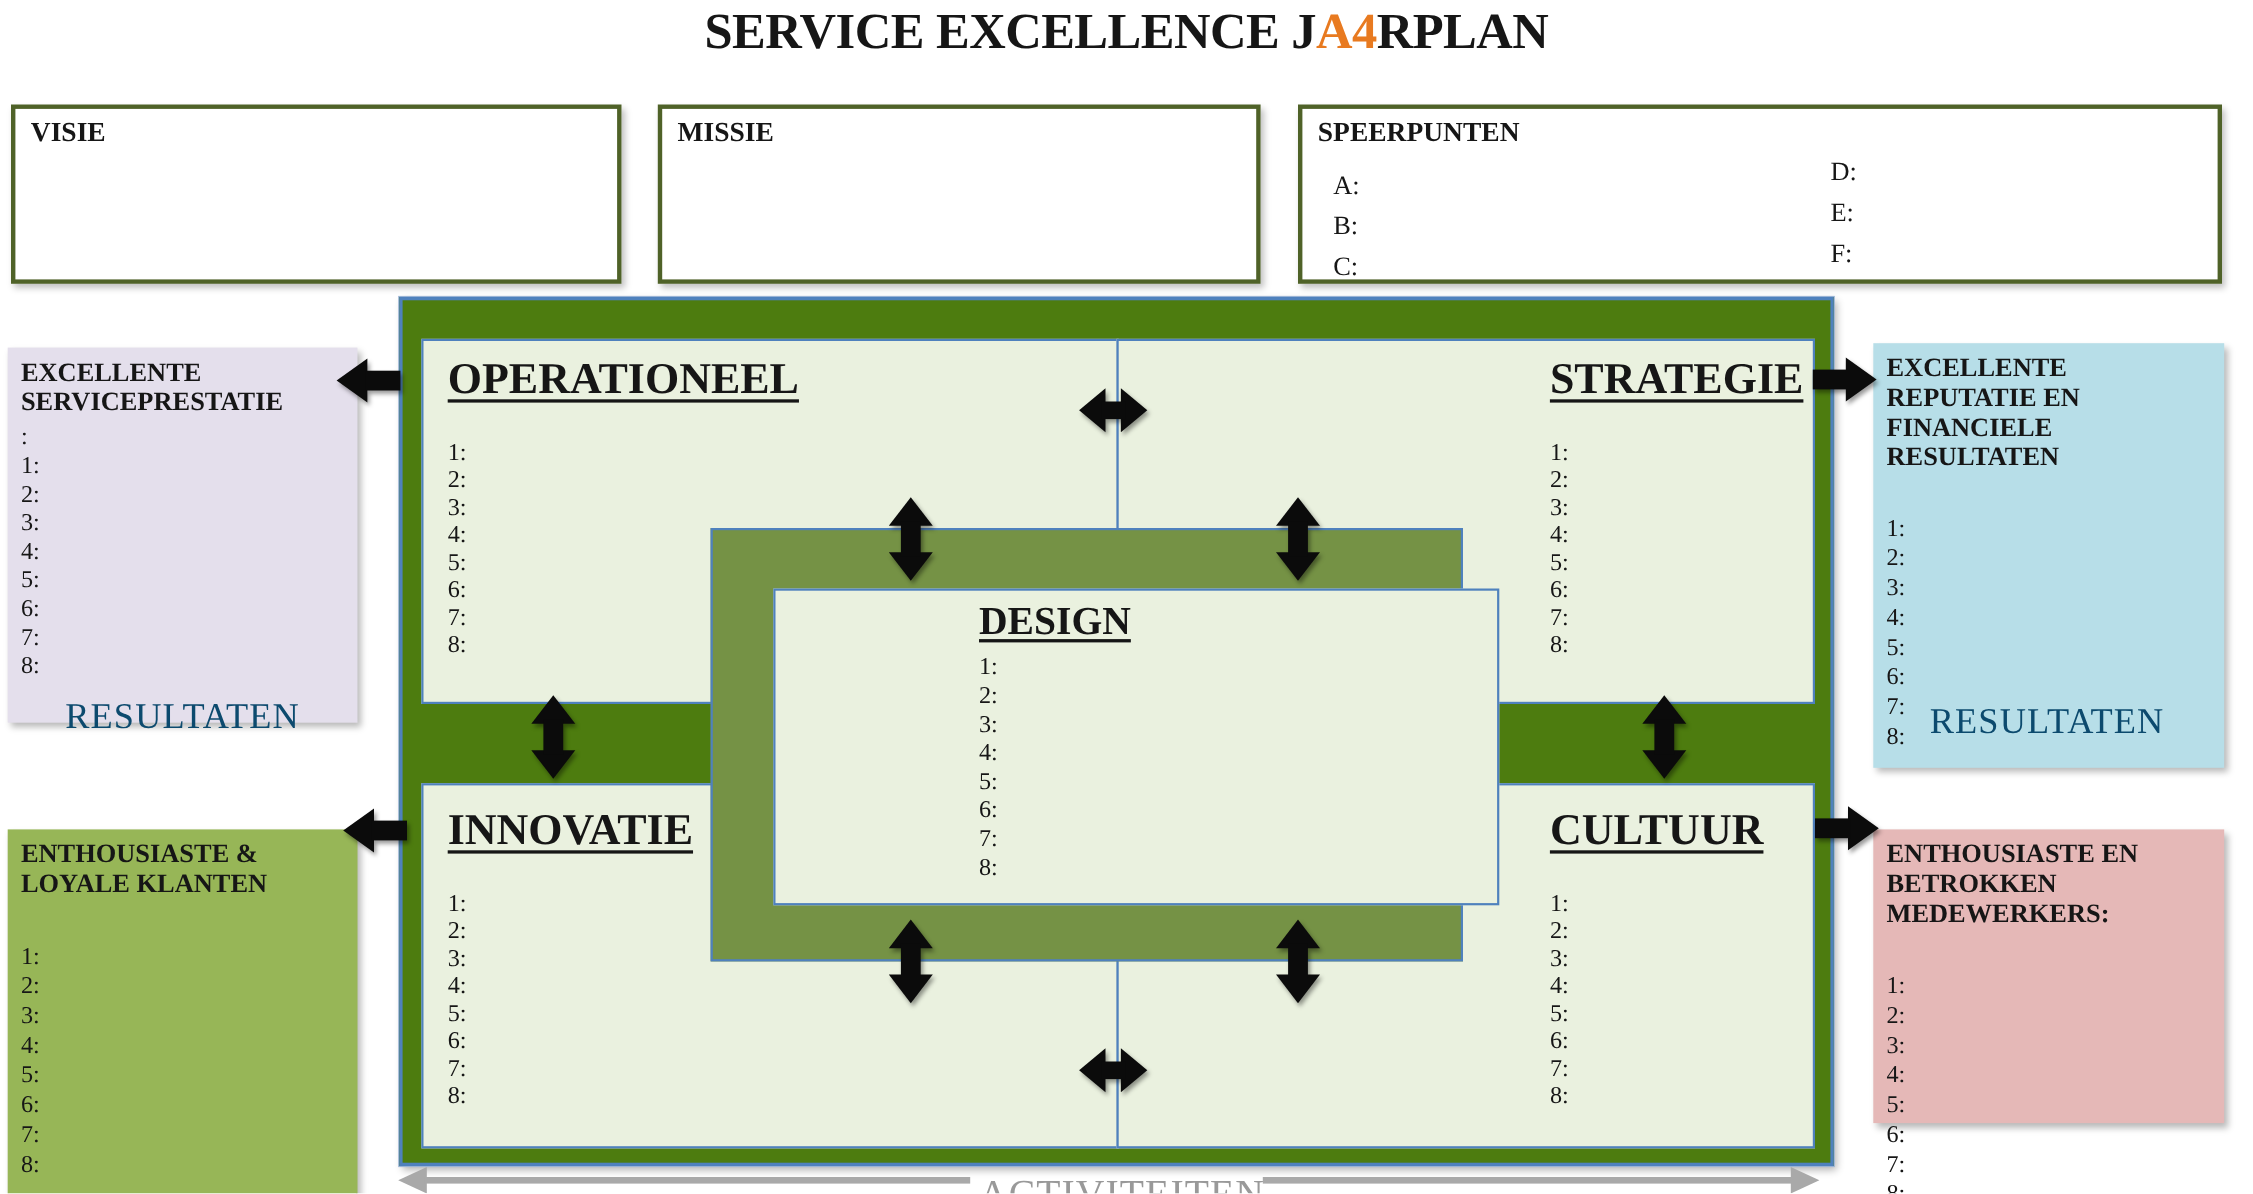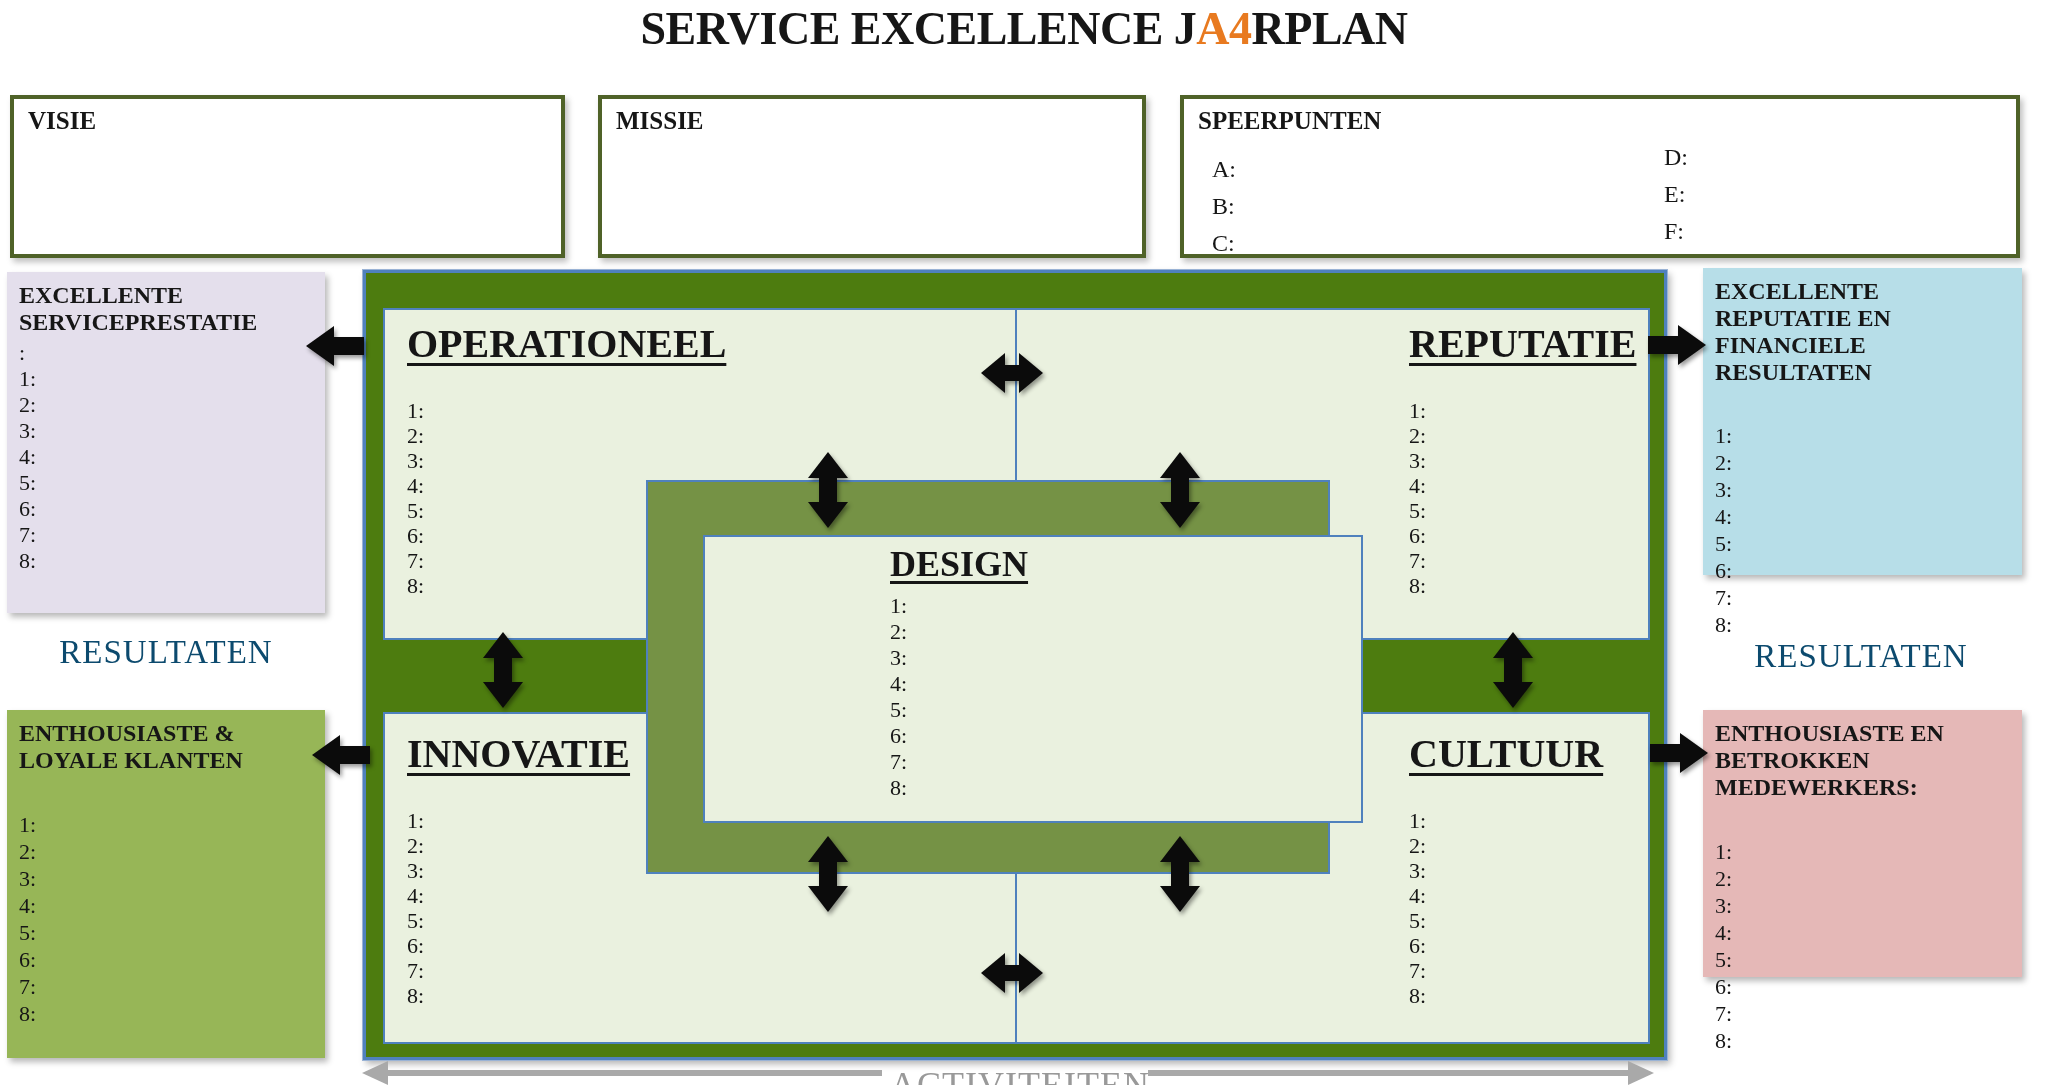--- a/index.html
+++ b/index.html
@@ -24,28 +24,29 @@
   .visie{left:10px;width:555px;}
   .missie{left:598px;width:548px;}
   .speerpunten{left:1180px;width:840px;}
   .sp-col{position:absolute;font-size:24px;line-height:37px;}
   .sp-col-1{left:28px;top:52px;}
   .sp-col-2{left:480px;top:40px;}
   
   .side-box{
     position:absolute;box-sizing:border-box;padding:10px 12px;
     box-shadow:3px 4px 6px rgba(0,0,0,0.28);
+    margin-top:44px;
   }
   .side-box-title{font-size:24px;font-weight:bold;line-height:27px;}
   .side-list{font-size:22px;line-height:26px;}
   .box-serviceprestatie{left:7px;top:272px;width:318px;height:341px;background:#E4DFEC;}
   .box-serviceprestatie .side-list{margin-top:4px;}
   .box-klanten{left:7px;top:710px;width:318px;height:348px;background:#97B657;}
   .box-klanten .side-list{margin-top:37px;line-height:27px;}
-  .box-reputatie{left:1703px;top:268px;width:319px;height:307px;background:#B7DEE8;}
+  .box-reputatie{left:1703px;top:268px;width:319px;height:386px;background:#B7DEE8;}
   .box-reputatie .side-list{margin-top:36px;line-height:27px;}
   .box-medewerkers{left:1703px;top:710px;width:319px;height:267px;background:#E5B8B7;}
   .box-medewerkers .side-list{margin-top:37px;line-height:27px;}
   .gray-label{
     position:absolute;font-size:33px;color:#0c4a6e;text-align:center;letter-spacing:1px;
   }
   .resultaten-left{left:7px;width:318px;top:634px;}
   .resultaten-right{left:1700px;width:322px;top:638px;}
   
   .olive-box{
@@ -207,21 +208,21 @@
             <div class="line">4:</div>
             <div class="line">5:</div>
             <div class="line">6:</div>
             <div class="line">7:</div>
             <div class="line">8:</div>
           </div>
       </div>
     </div>
     <div class="panel panel-strategie">
       <div class="quad-content pushed">
-        <div class="quad-title">REPUTATIE</div>
+        <div class="quad-title">STRATEGIE</div>
         <div class="quad-list">
             <div class="line">1:</div>
             <div class="line">2:</div>
             <div class="line">3:</div>
             <div class="line">4:</div>
             <div class="line">5:</div>
             <div class="line">6:</div>
             <div class="line">7:</div>
             <div class="line">8:</div>
           </div>

